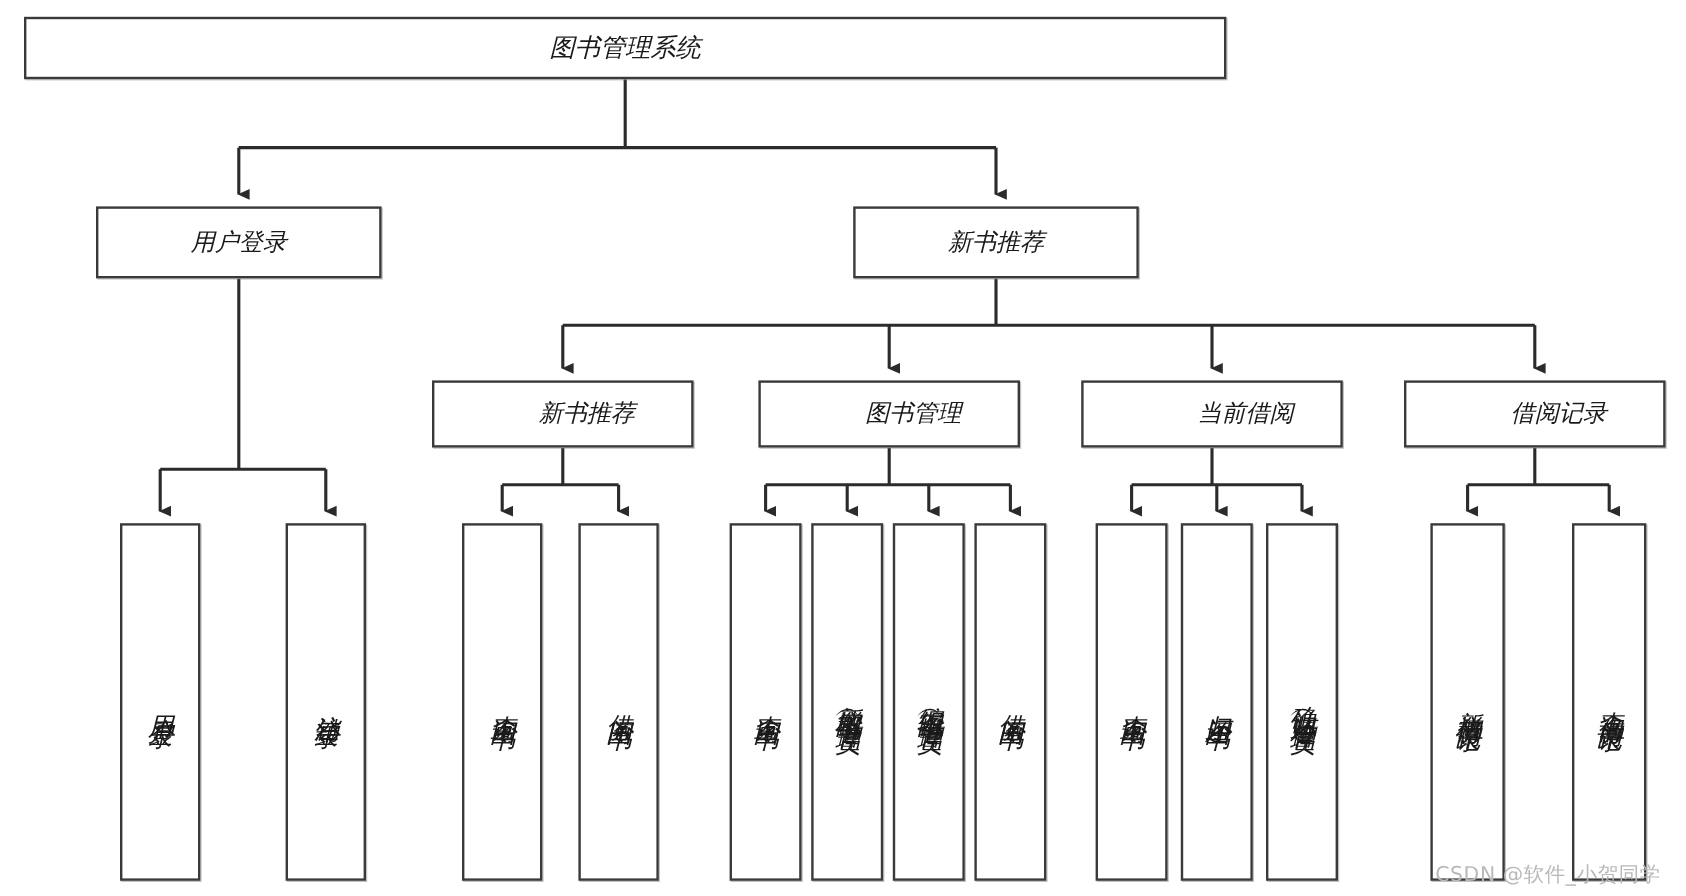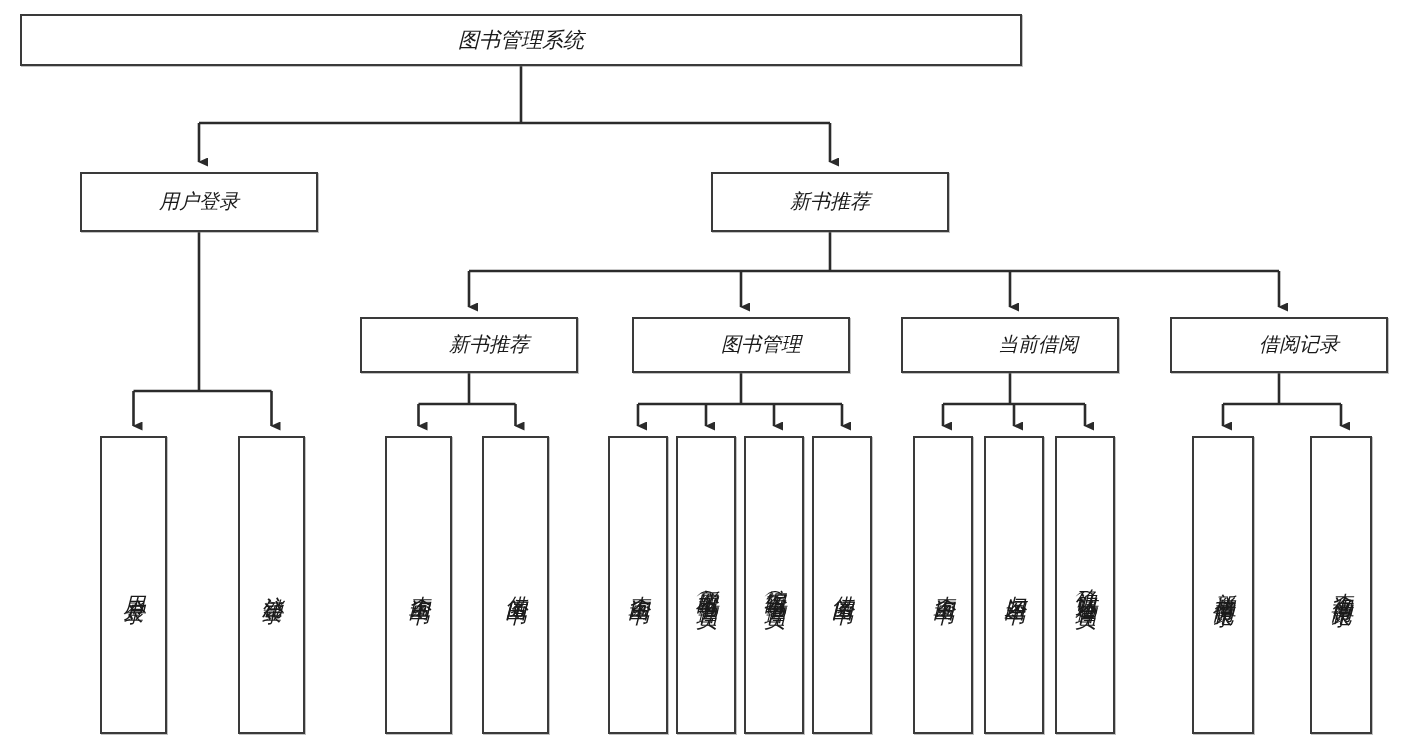--- a/index.html
+++ b/index.html
@@ -172,14 +172,15 @@
         <span class="node-label">确认归还（管理员）</span>
       </div>
       <div class="node level-leaf" style="left: 1192px; top: 436px; width: 62px; height: 298px;">
         <span class="node-label">新增借阅记录</span>
       </div>
       <div class="node level-leaf" style="left: 1310px; top: 436px; width: 62px; height: 298px;">
         <span class="node-label">查询借阅记录</span>
       </div>
     </div>
 
+  <div class="watermark" style="left: 1196px; top: 717px; color: rgb(185, 185, 185);">CSDN @软件_小贺同学</div>
 
 </div>
 
 </body></html>

